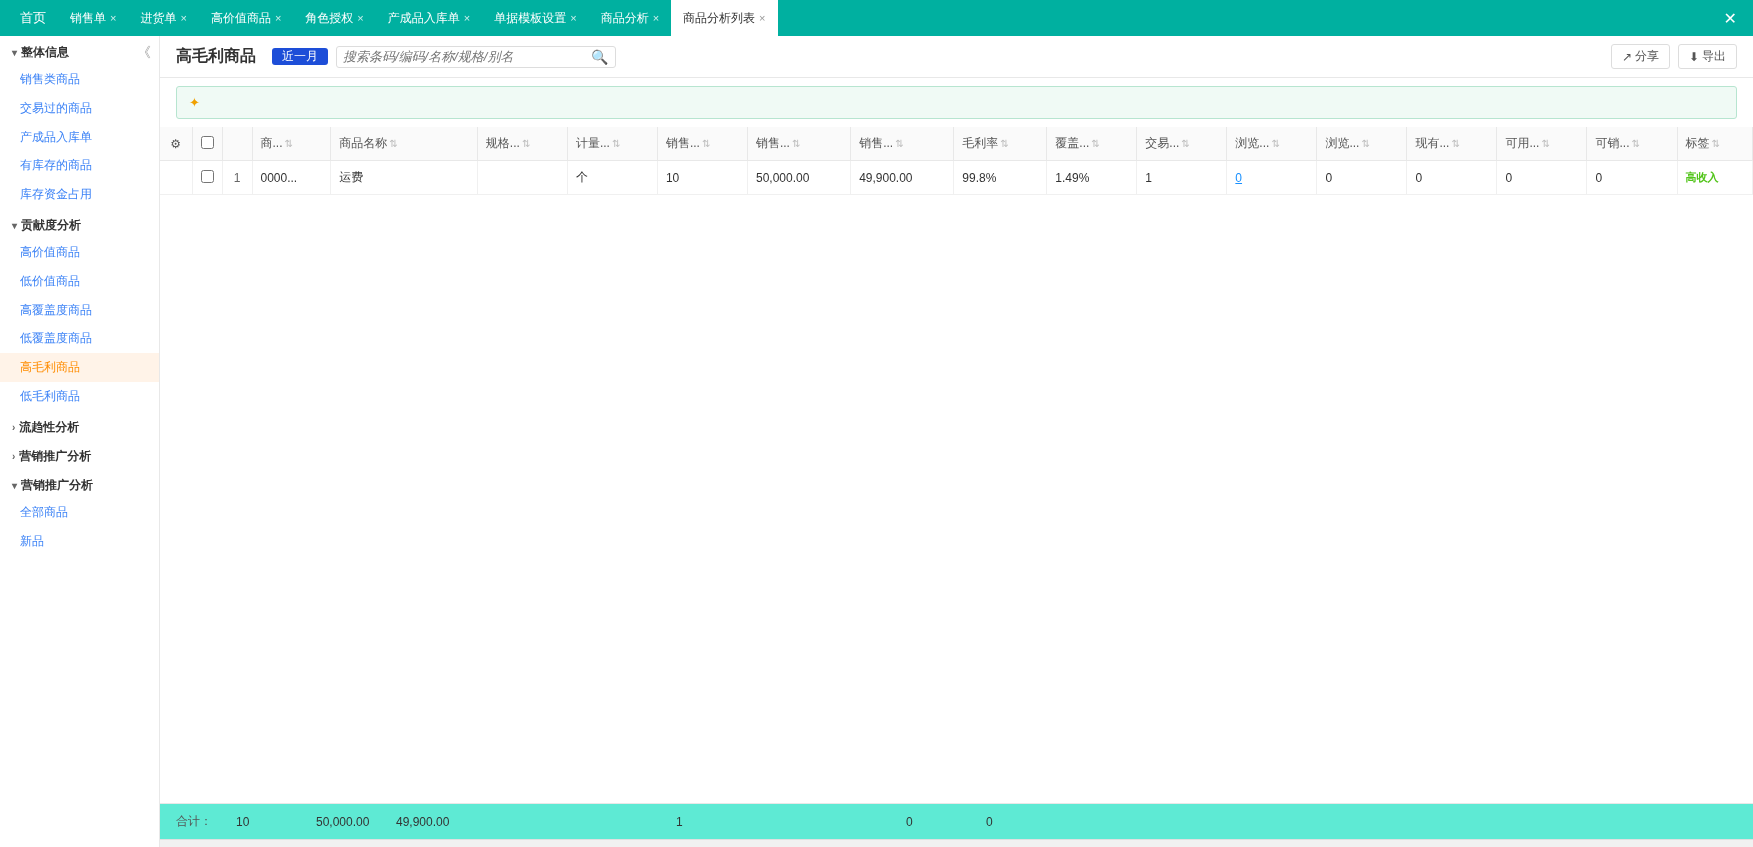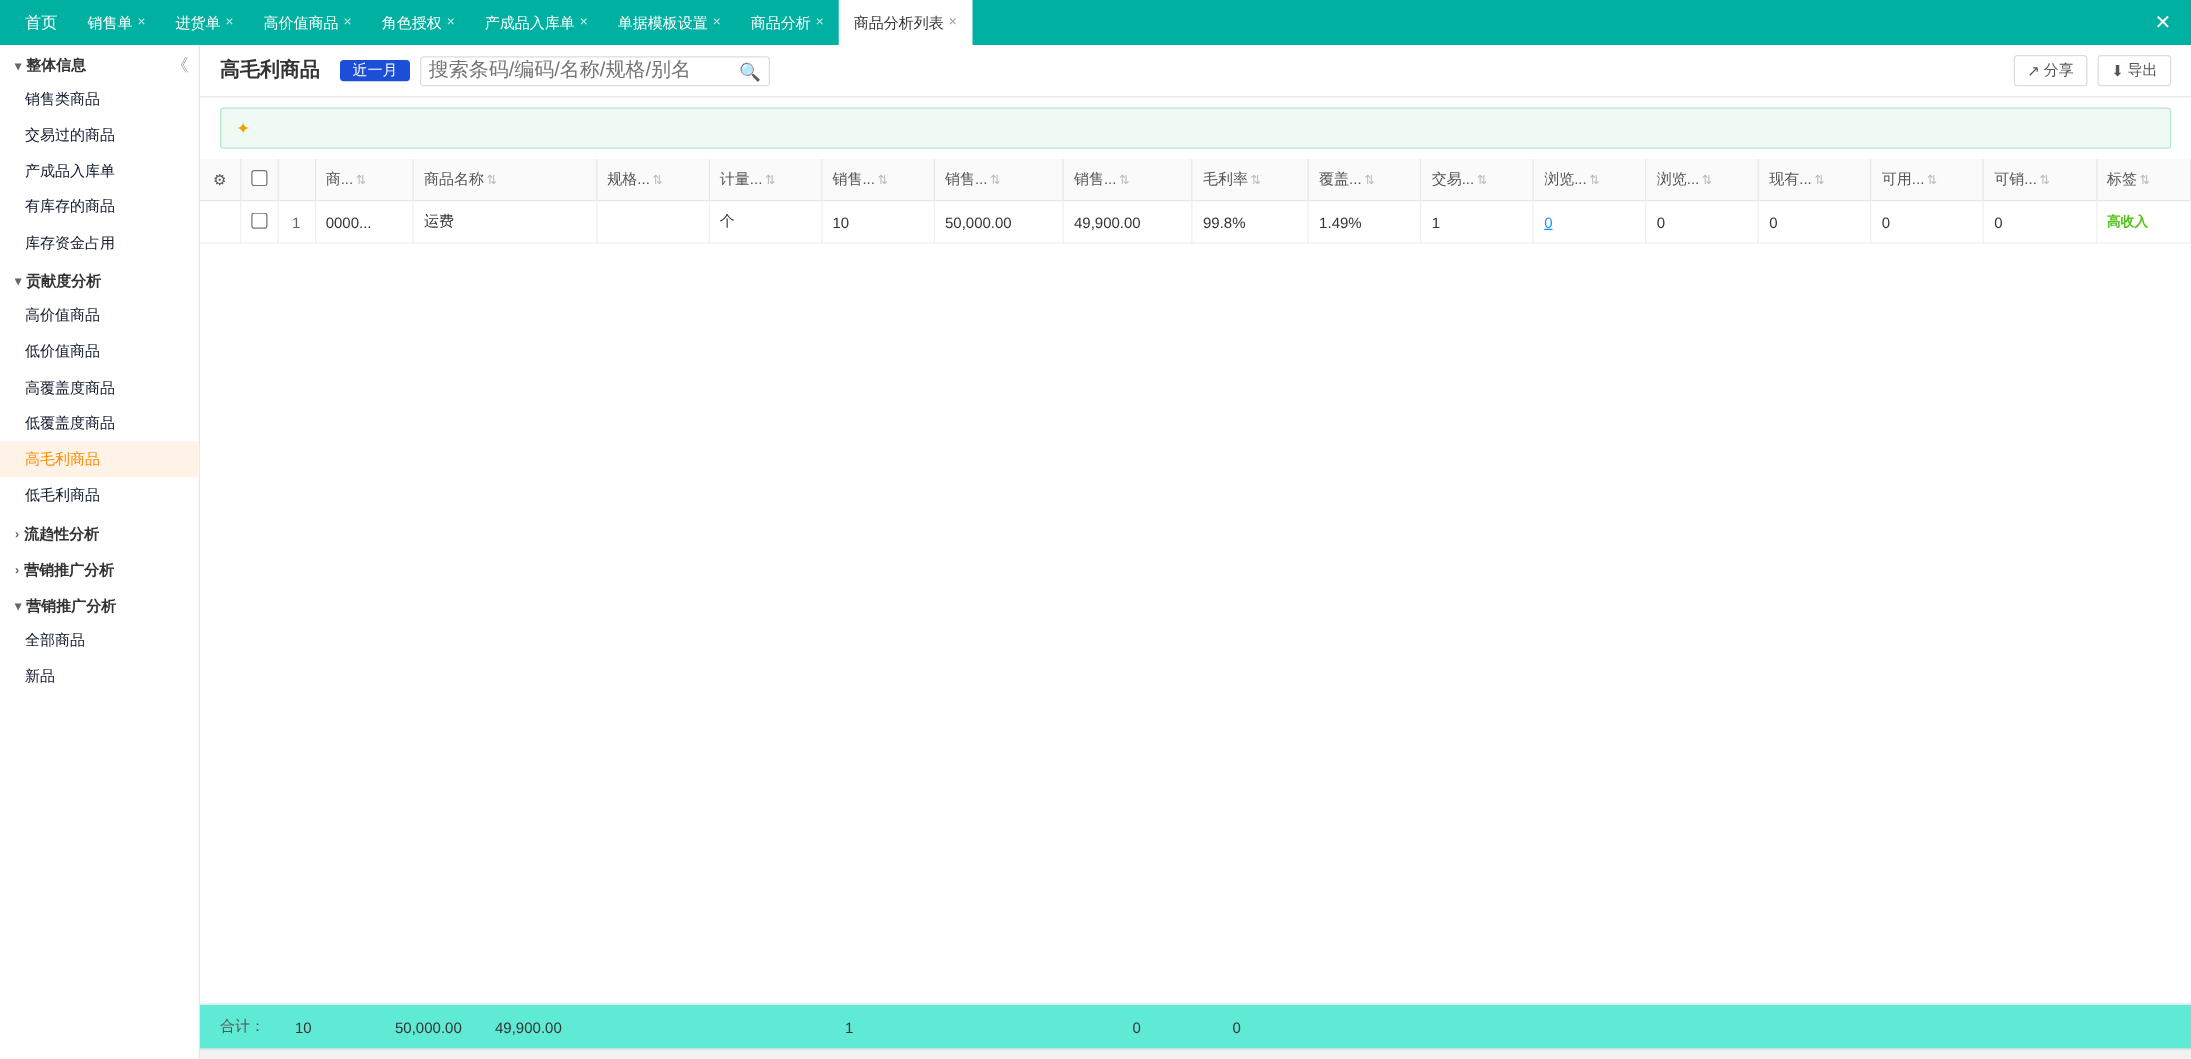--- a/index.html
+++ b/index.html
@@ -72,21 +72,21 @@
       align-items: center;
       padding: 8px 12px 4px 12px;
       color: #333;
       font-size: 12px;
       font-weight: bold;
       cursor: pointer;
     }
     .sidebar-group-header .arrow { margin-right: 4px; font-size: 10px; color: #666; }
     .sidebar-item {
       padding: 6px 12px 6px 20px;
-      color: #0f172a;
+      color: #3b82f6;
       cursor: pointer;
       line-height: 1.4;
     }
     .sidebar-item.active {
       background: #fff3e8;
       color: #ff8c00;
     }
 
     
     .content-area {
@@ -126,24 +126,25 @@
       align-items: center;
       border: 1px solid #ddd;
       border-radius: 3px;
       padding: 2px 6px;
       flex: 1;
       max-width: 280px;
     }
     .search-box input {
       border: none;
       outline: none;
-      font-size: 16px;
+      font-size: 13px;
       flex: 1;
       background: transparent;
       color: #b91c1c;
+      font-style: italic;
     }
     .search-icon { color: #999; cursor: pointer; font-size: 14px; }
     .header-actions {
       margin-left: auto;
       display: flex;
       gap: 8px;
     }
     .action-btn {
       display: flex;
       align-items: center;

